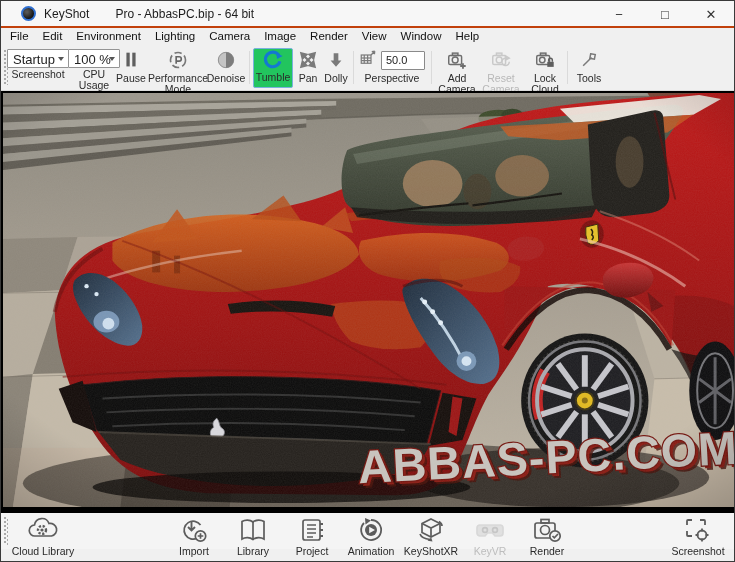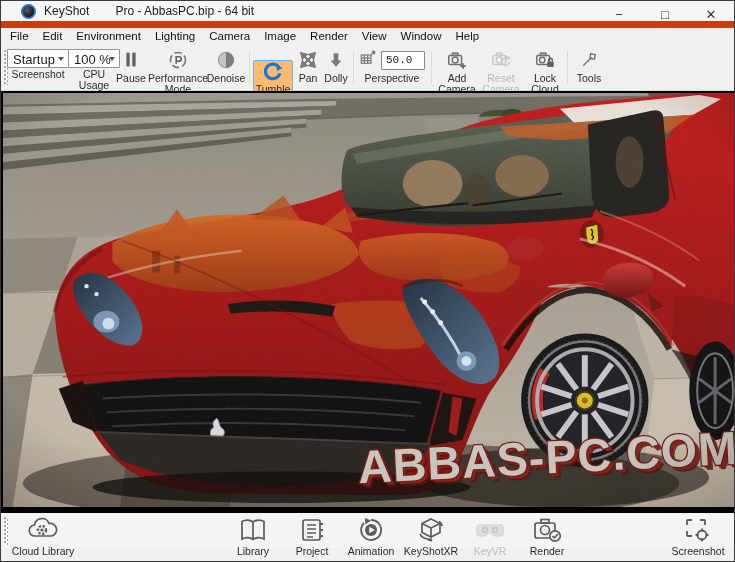--- a/index.html
+++ b/index.html
@@ -1,19 +1,19 @@
 <!DOCTYPE html>
 <html><head>
 <meta charset="utf-8">
 <style>
   html,body{margin:0;padding:0;background:#222;}
   *{box-sizing:border-box;font-family:"Liberation Sans",sans-serif;}
   .window{position:relative;width:735px;height:562px;background:#f0f0f0;border:1px solid #3a3a3a;overflow:hidden;}
   
-  .titlebar{position:relative;height:27px;background:#f7f7f7;border-bottom:7px solid #c2410c;display:flex;align-items:center;}
+  .titlebar{position:relative;height:27px;background:#f7f7f7;border-bottom:2px solid #c2410c;display:flex;align-items:center;}
   .appicon{width:15px;height:15px;border-radius:50%;margin:0 8px 0 20px;
     background:radial-gradient(circle at 35% 35%, #555 10%, #161616 70%);
     border:2px solid #2f6fd0;}
   .apptitle{font-size:12px;color:#1c1c1c;}
   .doctitle{font-size:12px;color:#1c1c1c;margin-left:26px;}
   .winbtns{position:absolute;right:0;top:0;height:27px;display:flex;}
   .winbtn{width:46px;height:27px;display:flex;align-items:center;justify-content:center;font-size:13px;color:#333;cursor:default;}
   
   .menubar{height:17px;background:#f0f0f0;display:flex;align-items:center;padding-left:2px;}
   .menuitem{font-size:11.5px;color:#111;padding:0 7px;line-height:17px;}
@@ -22,22 +22,22 @@
   .grip{position:absolute;left:3px;top:5px;bottom:5px;width:4px;
     background-image:repeating-linear-gradient(to bottom,#aaa 0 2px,transparent 2px 4px),repeating-linear-gradient(to bottom,#aaa 0 2px,transparent 2px 4px);
     background-size:2px 100%,2px 100%;background-position:0 0,3px 2px;background-repeat:repeat-y;}
   .tsep{position:absolute;top:6px;bottom:6px;width:1px;background:#dadada;}
   .titem{position:absolute;top:3px;text-align:center;}
   .ticon{height:24px;display:flex;align-items:center;justify-content:center;}
   .tlabel{font-size:10.5px;color:#2b2b2b;line-height:11px;margin-top:1px;}
   .tlabel.dis{color:#b8b8b8;}
   .dd{width:62px;height:19px;background:#fff;border:1px solid #949494;border-radius:1px;position:relative;font-size:13px;color:#222;text-align:left;padding:2px 0 0 5px;margin:1px auto 0;}
   .dd .caret{position:absolute;right:4px;top:7px;width:0;height:0;border-left:3.5px solid transparent;border-right:3.5px solid transparent;border-top:4px solid #555;}
-  .activebtn{background:#fdba74;border:1px solid #7ab0dd;border-radius:2px;margin-top:12px;}
-  .pinput{width:44px;height:19px;border:1px solid #8a8a8a;border-radius:1px;font-size:11px;color:#222;padding:0 0 0 4px;background:#fff;font-family:Liberation Mono, monospace;}
+  .activebtn{background:#22c55e;border:1px solid #7ab0dd;border-radius:2px;}
+  .pinput{width:44px;height:19px;border:1px solid #8a8a8a;border-radius:1px;font-size:11px;color:#222;padding:0 0 0 4px;background:#fff;}
   .prow{display:flex;align-items:center;justify-content:center;gap:4px;height:24px;}
   
   .viewport{position:relative;height:422px;background:#000;border-left:2px solid #000;border-right:2px solid #000;border-top:2px solid #000;border-bottom:2px solid #000;}
   .viewport svg{display:block;}
   
   .bottombar{position:relative;height:36px;background:#f4f4f4;padding-left:36px;}
   .bitem{position:absolute;top:1px;width:86px;height:46px;text-align:center;transform:translateX(-50%);}
   .bicon{height:31px;display:flex;align-items:center;justify-content:center;}
   .blabel{font-size:10.5px;color:#2b2b2b;line-height:12px;}
   .blabel.dis{color:#bdbdbd;}
@@ -460,20 +460,31 @@
       <div class="bicon">
         <svg width="34" height="28" viewBox="0 0 34 28" fill="none" stroke="#5c5c5c" stroke-width="1.7">
           <path d="M9,20 a5.5,5.5 0 0 1 -0.5,-11 a7.5,7.5 0 0 1 14.5,-1.5 a5.5,5.5 0 0 1 2.5,12.5 z"></path>
           <circle cx="16" cy="14" r="4" stroke-dasharray="2.2 1.6" stroke-width="2.4"></circle>
           <circle cx="16" cy="14" r="1.6" fill="#5c5c5c" stroke="none"></circle>
         </svg>
       </div>
       <div class="blabel">Cloud Library</div>
     </div>
 
+    <div class="bitem" style="left:193px;">
+      <div class="bicon">
+        <svg width="30" height="28" viewBox="0 0 30 28" fill="none" stroke="#5c5c5c" stroke-width="1.7">
+          <path d="M21.5,9 a9,9 0 1 0 -3,13"></path>
+          <path d="M12.5,6 v8 M9,11 l3.5,3.5 L16,11" stroke-width="1.9"></path>
+          <circle cx="21.5" cy="20" r="5.2" fill="#f4f4f4"></circle>
+          <path d="M21.5,17.2 v5.6 M18.7,20 h5.6"></path>
+        </svg>
+      </div>
+      <div class="blabel">Import</div>
+    </div>
 
     <div class="bitem" style="left:252px;">
       <div class="bicon">
         <svg width="30" height="28" viewBox="0 0 30 28" fill="none" stroke="#5c5c5c" stroke-width="1.7">
           <path d="M15,6 C12,3.5 7,3.5 4,5.5 L4,23 C7,21 12,21 15,23.5 C18,21 23,21 26,23 L26,5.5 C23,3.5 18,3.5 15,6 Z"></path>
           <path d="M15,6 V23.5"></path>
         </svg>
       </div>
       <div class="blabel">Library</div>
     </div>

